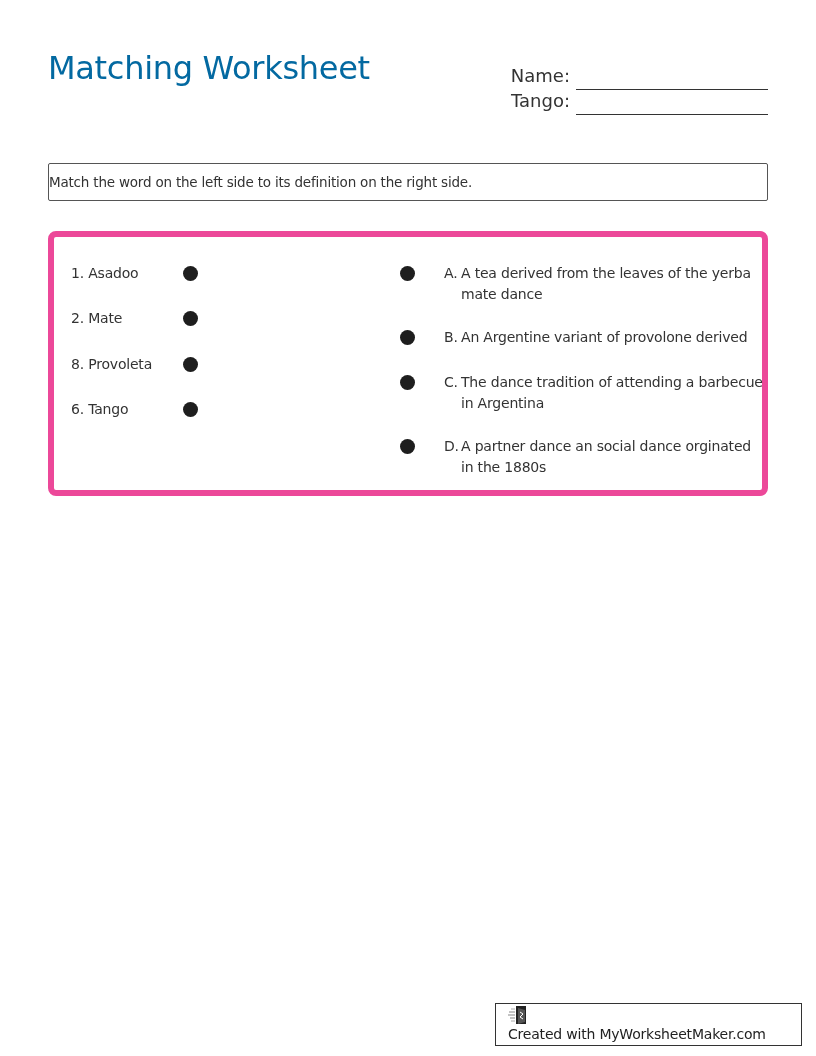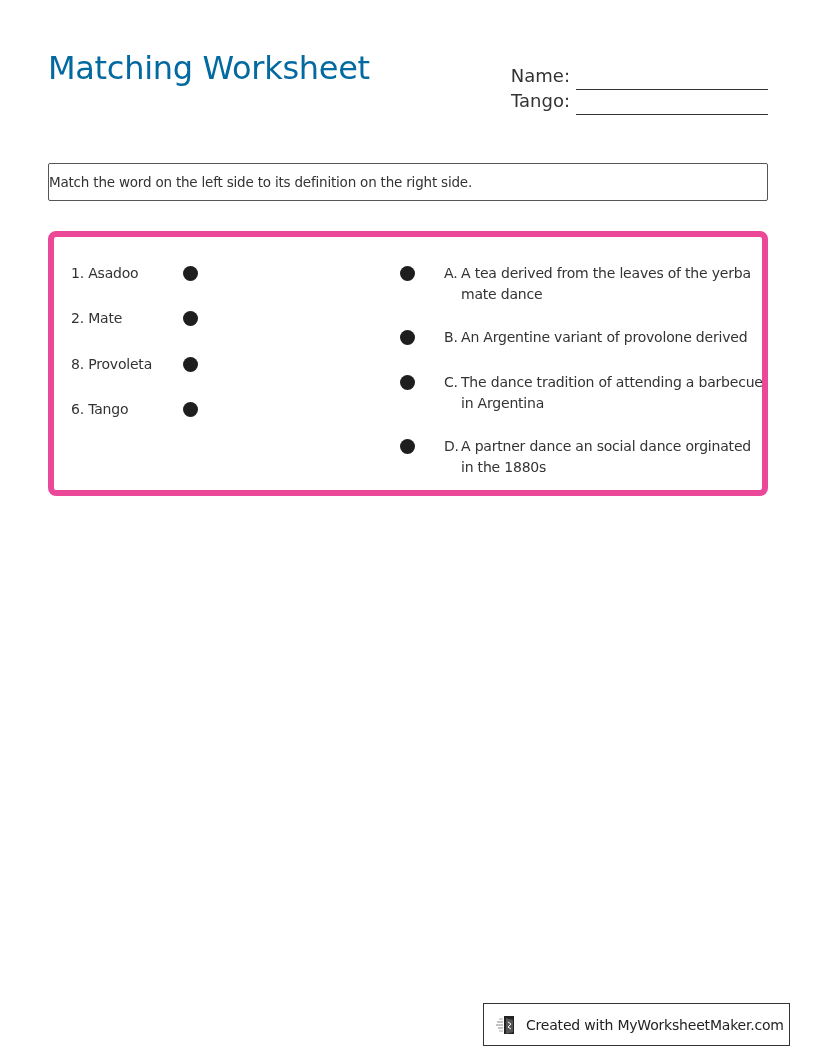--- a/index.html
+++ b/index.html
@@ -83,29 +83,30 @@
       font-size: 14px;
       color: #333333;
       line-height: 21px;
       letter-spacing: -0.2px;
       display: flex;
     }
     .def .letter { flex: none; width: 17px; }
     .def .text { flex: 1; }
     .footer {
       position: absolute;
-      left: 483px; top: 1003px;
+      left: 495px; top: 1003px;
       width: 307px; height: 43px;
       border: 1.3px solid #333333;
       display: flex;
-      align-items: center;
+      align-items: flex-start;
       padding-left: 12px;
       font-size: 14px;
       color: #222222;
       letter-spacing: -0.2px;
+      flex-direction: column;
     }
     .footer-icon {
       width: 24px; height: 22px;
       margin-right: 6px;
       flex: none;
     }
   </style>
 </head>
 <body>
 

